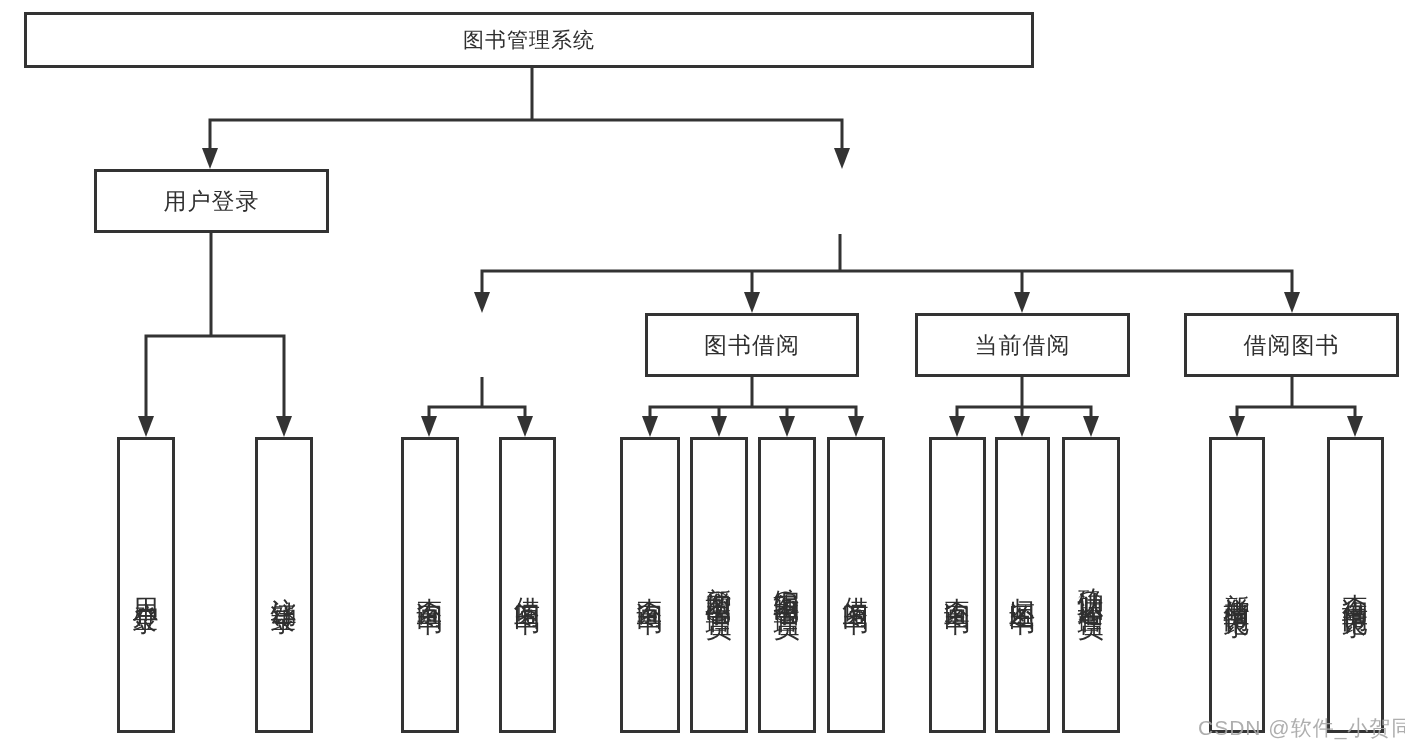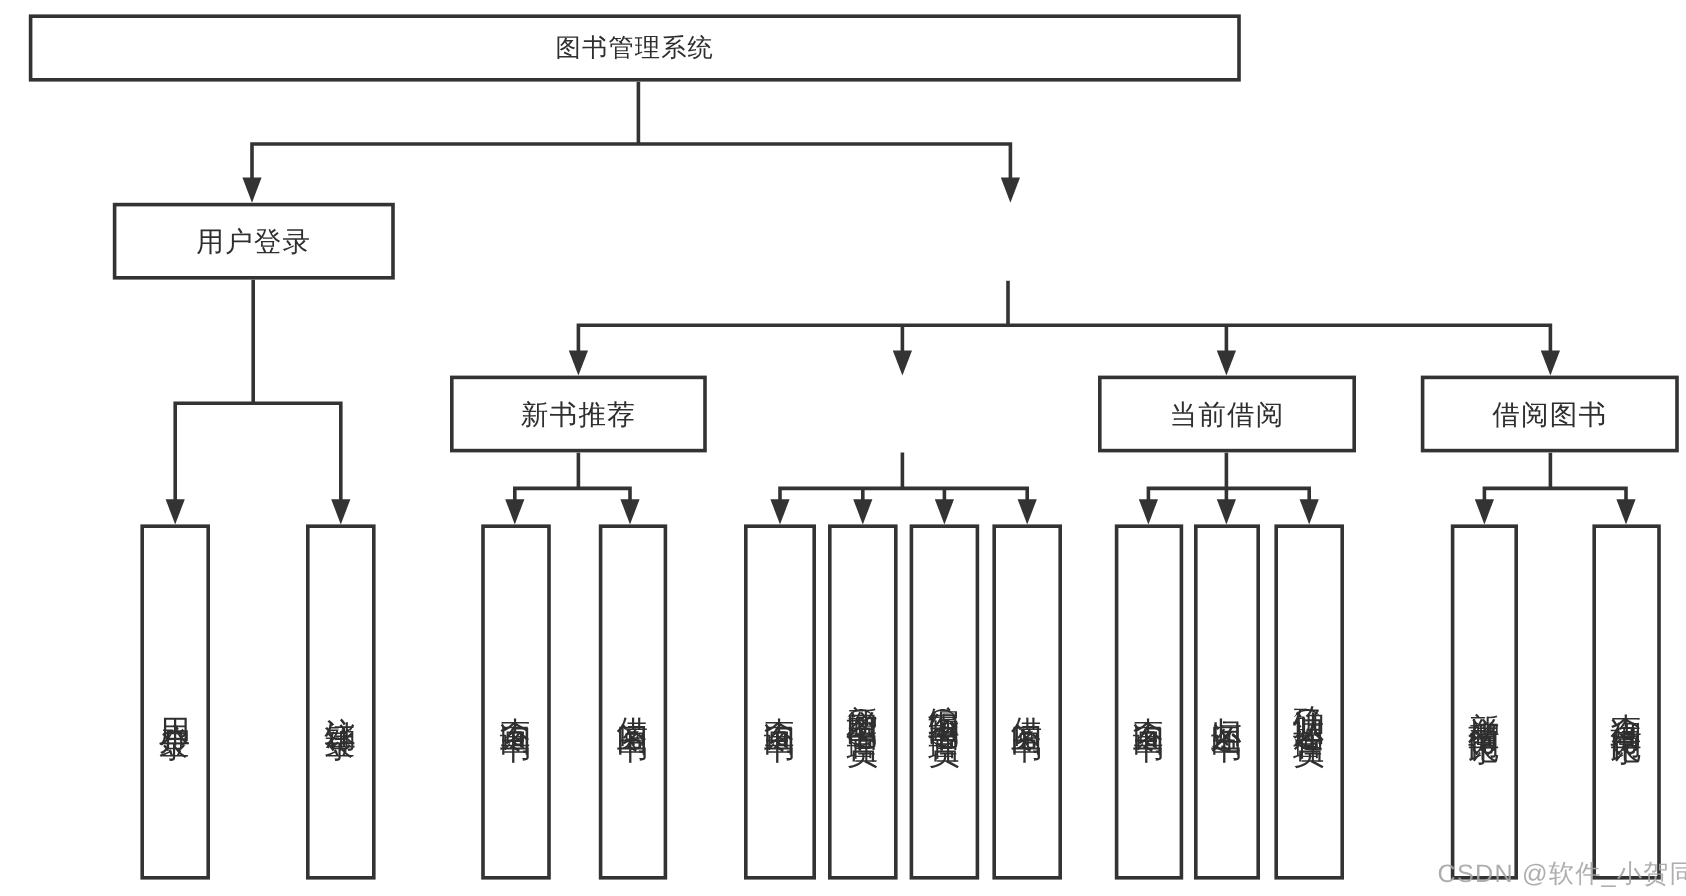--- a/index.html
+++ b/index.html
@@ -70,22 +70,22 @@
   </svg>
 
   <div class="box h root" style="left:12px;top:12px;width:1010px;height:56px">
     <span>图书管理系统</span>
   </div>
 
   <div class="box h" style="left:82px;top:169px;width:235px;height:64px">
     <span>用户登录</span>
   </div>
 
-  <div class="box h" style="left:363px;top:313px;width:214px;height:64px">
-    <span>新书推荐</span>
+  <div class="box h" style="left:633px;top:313px;width:214px;height:64px">
+    <span>图书借阅</span>
   </div>
   <div class="box h" style="left:903px;top:313px;width:215px;height:64px">
     <span>当前借阅</span>
   </div>
   <div class="box h" style="left:1172px;top:313px;width:215px;height:64px">
     <span>借阅图书</span>
   </div>
 
   <div class="box v" style="left:105px;top:437px;width:58px;height:296px">
     <span>用户登录</span>

